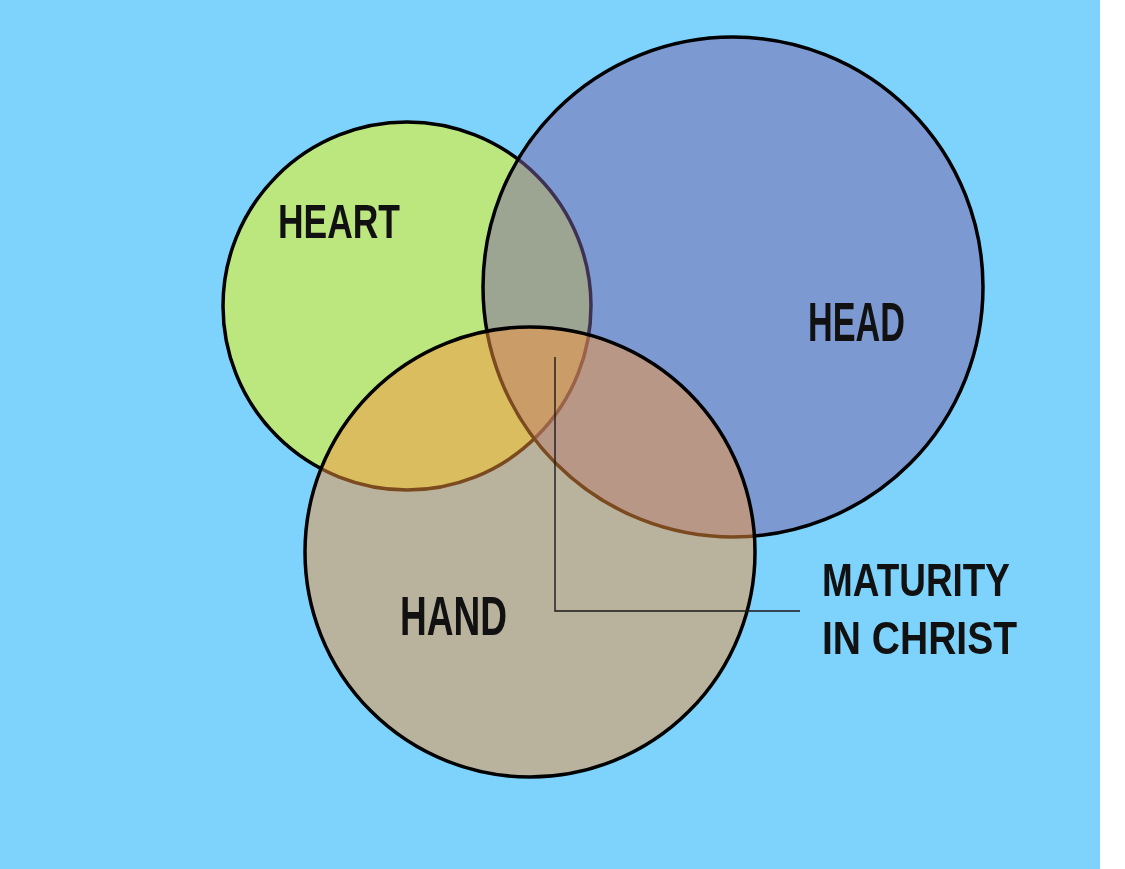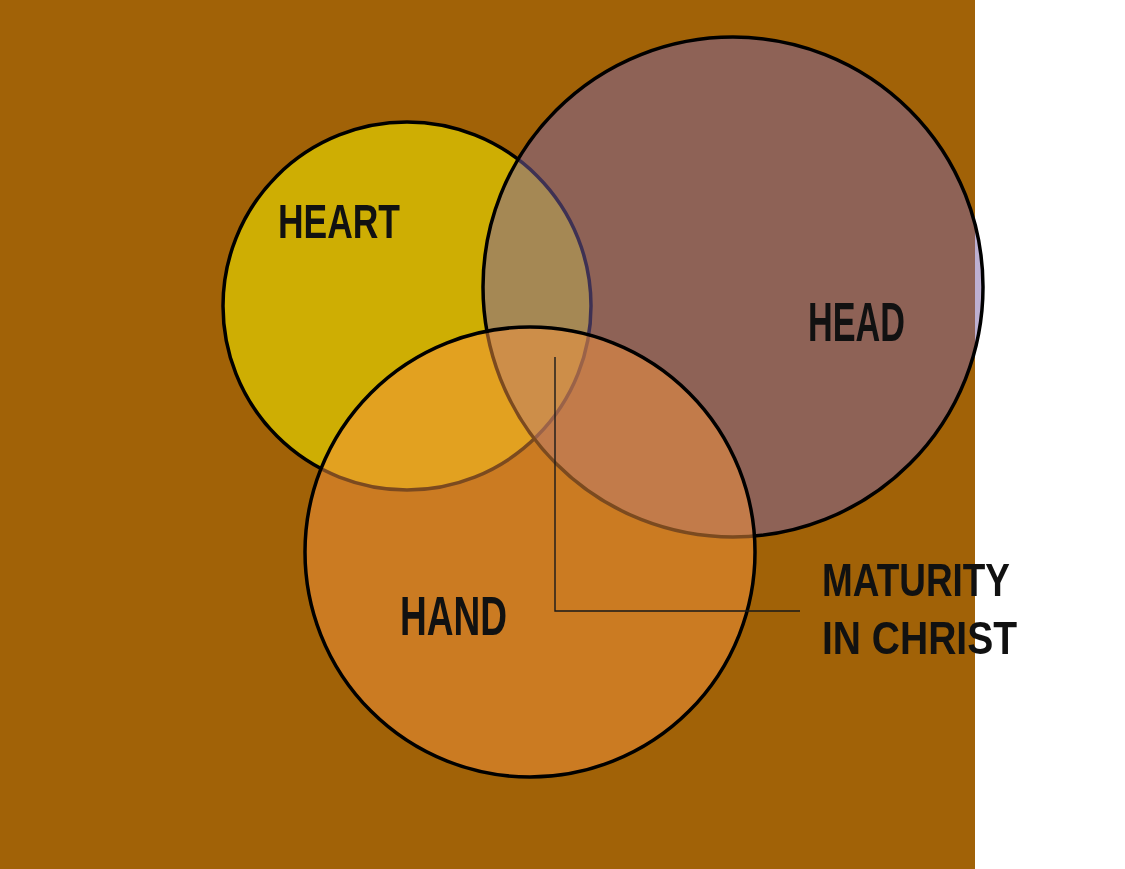--- a/index.html
+++ b/index.html
@@ -6,23 +6,23 @@
     margin: 0;
     padding: 0;
     width: 1125px;
     height: 869px;
     background: #ffffff;
     overflow: hidden;
     font-family: "Liberation Sans", sans-serif;
   }
   .canvas {
     position: relative;
-    width: 975px;
+    width: 1100px;
     height: 869px;
-    background: #a16207;
+    background: #7dd3fc;
   }
   svg { display: block; }
   .venn-circle {
     stroke: #000000;
     stroke-width: 3.5;
     fill-opacity: 0.5;
   }
   .circle-label {
     fill: #111111;
     font-family: "Liberation Sans", sans-serif;

